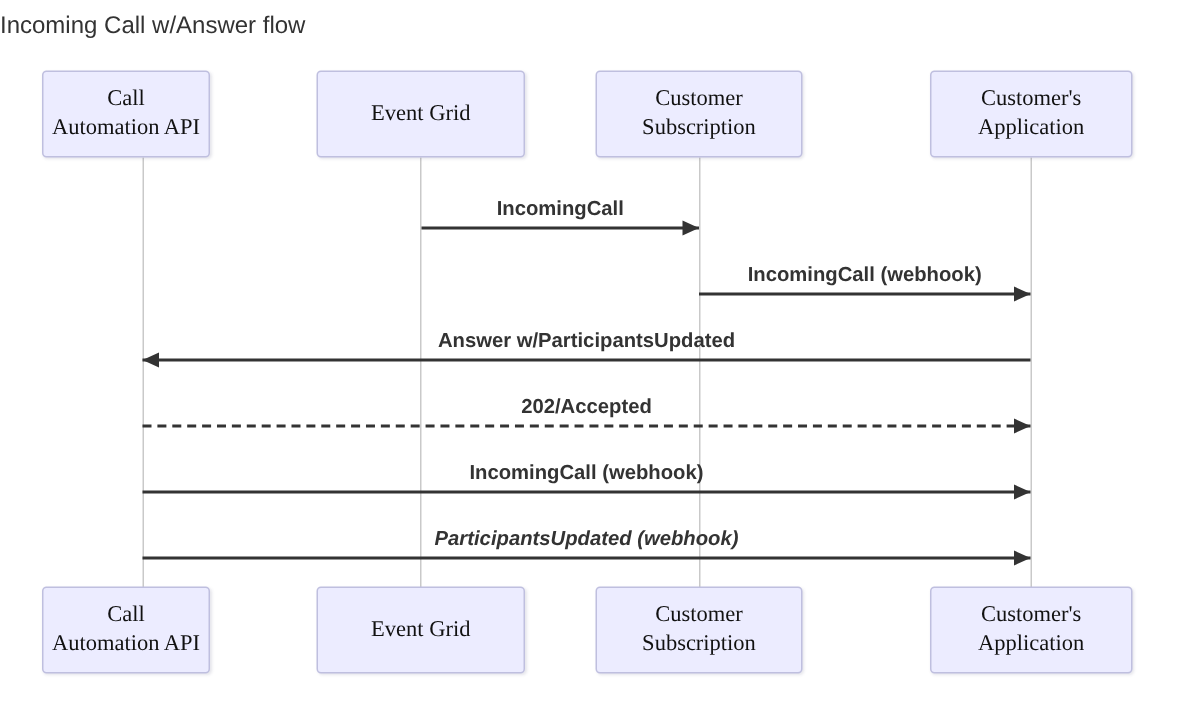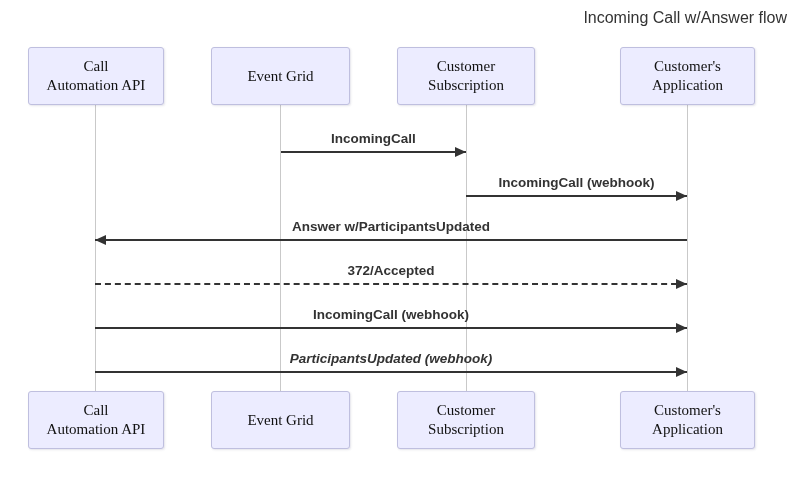--- a/index.html
+++ b/index.html
@@ -10,35 +10,35 @@
     height: 482px;
     background: #ffffff;
     font-family: "Liberation Sans", "DejaVu Sans", sans-serif;
     overflow: hidden;
   }
   .title {
     position: absolute;
     top: 9px;
     left: 0;
     width: 787px;
-    text-align: right;
+    text-align: left;
     font-size: 16px;
     color: #333333;
     font-weight: 400;
   }
   .lifeline {
     position: absolute;
     top: 105px;
     height: 287px;
     width: 1px;
     background: #c9c9c9;
   }
   .actor-box {
     position: absolute;
-    width: 136px;
+    width: 112px;
     height: 58px;
     background: #ececff;
     border: 1px solid #bfbfdf;
     border-radius: 3px;
     box-shadow: 1px 1px 2px rgba(80,80,120,0.15);
     display: flex;
     align-items: center;
     justify-content: center;
     text-align: center;
     font-family: "Liberation Serif", "DejaVu Serif", serif;
@@ -117,21 +117,21 @@
     <div class="arrowhead right"></div>
   </div>
 
   <div class="message" style="left:95px; width:592px; top:218px;">
     <div class="msg-label">Answer w/ParticipantsUpdated</div>
     <div class="msg-line"></div>
     <div class="arrowhead left"></div>
   </div>
 
   <div class="message dashed" style="left:95px; width:592px; top:262px;">
-    <div class="msg-label">372/Accepted</div>
+    <div class="msg-label">202/Accepted</div>
     <div class="msg-line"></div>
     <div class="arrowhead right"></div>
   </div>
 
   <div class="message" style="left:95px; width:592px; top:306px;">
     <div class="msg-label">IncomingCall (webhook)</div>
     <div class="msg-line"></div>
     <div class="arrowhead right"></div>
   </div>
 

